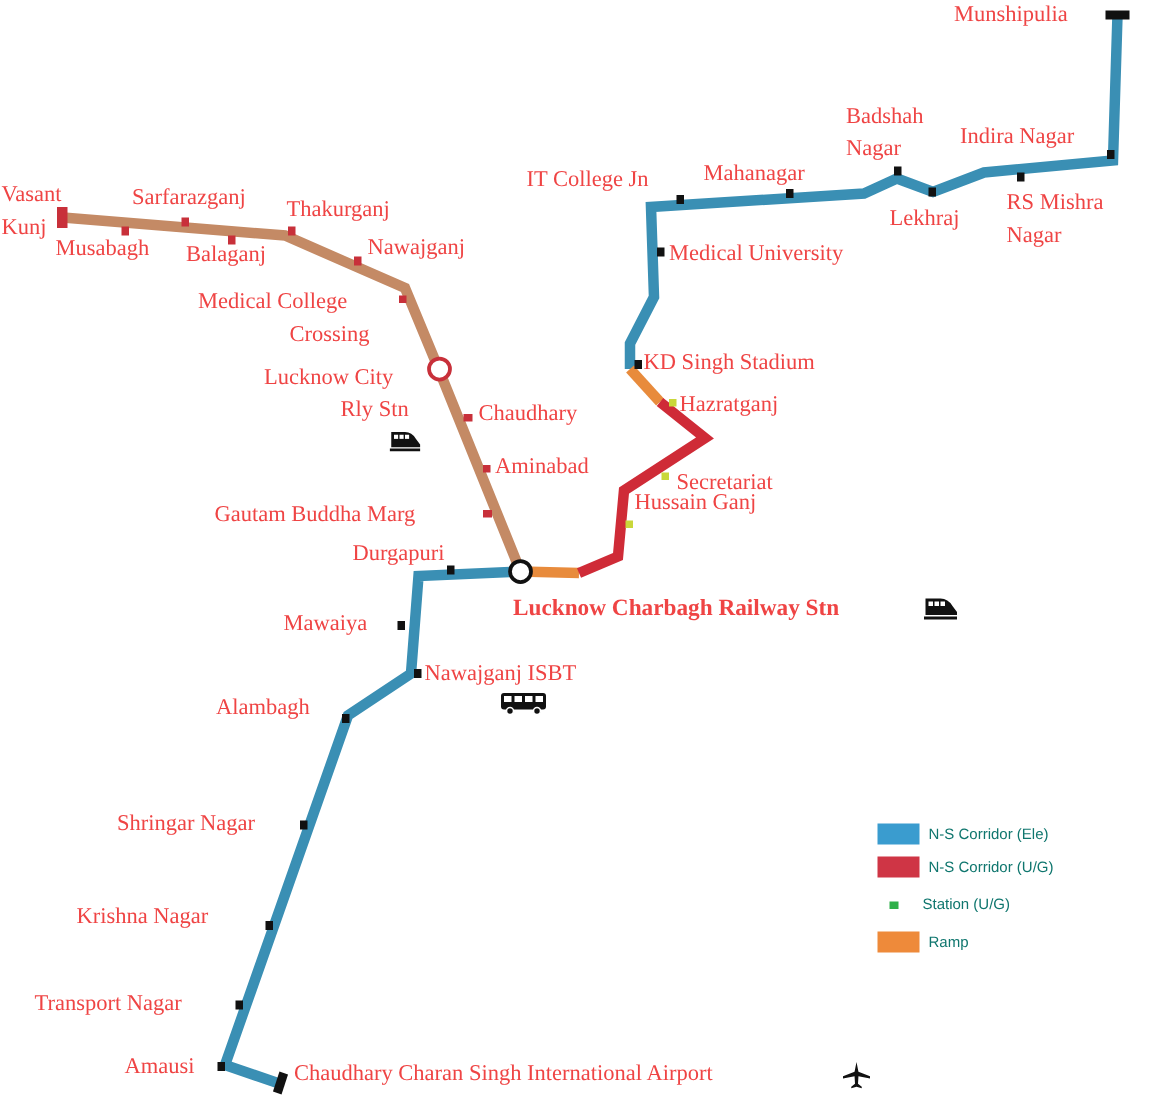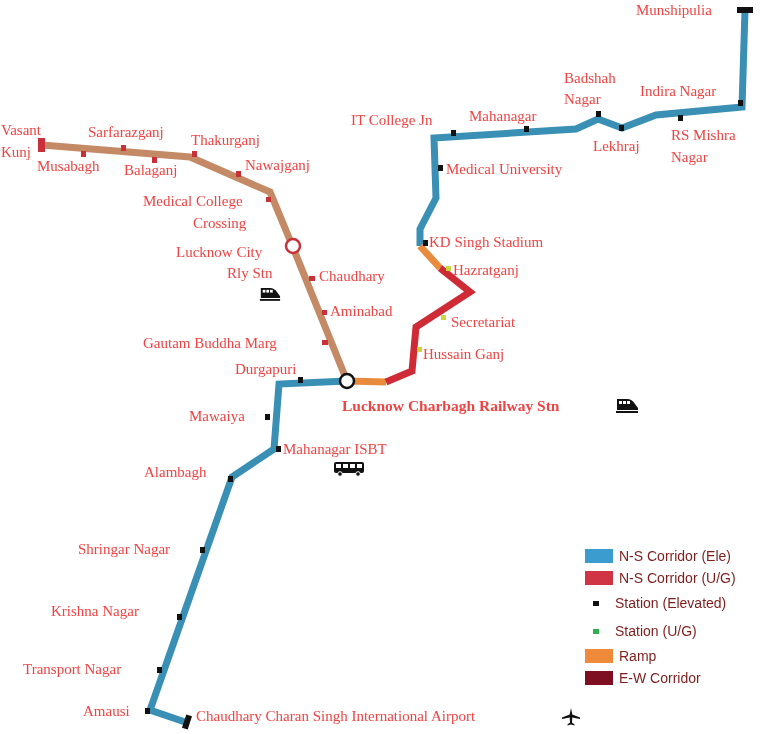--- a/index.html
+++ b/index.html
@@ -6,21 +6,21 @@
   body { width: 768px; height: 734px; position: relative; overflow: hidden; font-family: "Liberation Sans", sans-serif; }
   #map { position: absolute; left: 0; top: 0; width: 768px; height: 734px; }
   .lbl { position: absolute; font-size: 15px; color: #ef4444; line-height: 17px; white-space: nowrap; font-family: Liberation Serif, serif; }
   .lbl.r { text-align: right; }
   .lbl.bold { font-weight: bold; font-size: 15.5px; }
   .icon { position: absolute; }
   .legend { position: absolute; left: 585px; top: 545px; width: 183px; }
   .leg-row { position: relative; height: 22px; display: flex; align-items: center; }
   .leg-sw { width: 28px; height: 14px; margin-right: 6px; }
   .leg-dot { width: 6px; height: 5px; margin: 0 16px 0 8px; }
-  .leg-txt { font-size: 14px; color: #7f1d1d; white-space: nowrap; }
+  .leg-txt { font-size: 10px; color: #0f766e; white-space: nowrap; }
 </style>
 </head>
 <body>
 
 <svg id="map" viewBox="0 0 768 734" xmlns="http://www.w3.org/2000/svg">
 
   <polyline points="42,145 190,157 270,192 292,245 347,381" fill="none" stroke="#c48a65" stroke-width="7" stroke-linejoin="miter"></polyline>
 
   <polyline points="420,246 420,229 436,198 434,138 576,129 598,119 622,128 656,115 742,107 745,10" fill="none" stroke="#3a8fb4" stroke-width="7" stroke-linejoin="miter"></polyline>
 
@@ -82,34 +82,34 @@
 <div class="lbl" style="left:564px; top:91px;">Nagar</div>
 <div class="lbl" style="left:671px; top:127px;">RS Mishra</div>
 <div class="lbl" style="left:671px; top:149px;">Nagar</div>
 <div class="lbl" style="left:593px; top:138px;">Lekhraj</div>
 <div class="lbl" style="left:469px; top:108px;">Mahanagar</div>
 <div class="lbl" style="left:351px; top:112px;">IT College Jn</div>
 <div class="lbl" style="left:446px; top:161px;">Medical University</div>
 <div class="lbl" style="left:429px; top:234px;">KD Singh Stadium</div>
 <div class="lbl" style="left:453px; top:262px;">Hazratganj</div>
 <div class="lbl" style="left:451px; top:314px;">Secretariat</div>
-<div class="lbl" style="left:423px; top:346px;text-align:center;">Hussain Ganj</div>
+<div class="lbl" style="left:423px; top:327px;text-align:center;">Hussain Ganj</div>
 
 <div class="lbl bold" style="left:342px; top:397px;">Lucknow Charbagh Railway Stn</div>
 <svg class="icon" style="left:615px; top:396px;" width="24" height="18" viewBox="0 0 24 18">
   <path d="M2 3 H12 Q17 3 20 8 L23 12 V14 H2 Z" fill="#111"></path>
   <rect x="4" y="5" width="3" height="3" fill="#fff"></rect>
     <rect x="8" y="5" width="3" height="3" fill="#fff"></rect>
     <rect x="12" y="5" width="3" height="3" fill="#fff"></rect>
   <rect x="1" y="15" width="22" height="2" fill="#111"></rect>
 </svg>
 
 <div class="lbl" style="left:235px; top:361px;">Durgapuri</div>
 <div class="lbl" style="left:189px; top:408px;">Mawaiya</div>
-<div class="lbl" style="left:283px; top:441px;">Mahanagar ISBT</div>
+<div class="lbl" style="left:283px; top:441px;">Nawajganj ISBT</div>
 <svg class="icon" style="left:333px; top:461px;" width="32" height="16" viewBox="0 0 32 16">
   <rect x="1" y="1" width="30" height="11" rx="2" fill="#111"></rect>
   <rect x="3" y="3" width="5" height="4" fill="#fff"></rect>
     <rect x="10" y="3" width="5" height="4" fill="#fff"></rect>
     <rect x="17" y="3" width="5" height="4" fill="#fff"></rect>
     <rect x="24" y="3" width="5" height="4" fill="#fff"></rect>
   <circle cx="7" cy="13" r="2.3" fill="#111" stroke="#fff" stroke-width="1"></circle>
     <circle cx="25" cy="13" r="2.3" fill="#111" stroke="#fff" stroke-width="1"></circle>
 </svg>
 <div class="lbl" style="left:144px; top:464px;">Alambagh</div>
@@ -122,21 +122,21 @@
   <path d="M10 1 L11.3 7.5 L19 10.5 V12 L11.3 10.5 L11 15.5 L13.5 17.5 V18.5 L10 17.5 L6.5 18.5 V17.5 L9 15.5 L8.7 10.5 L1 12 V10.5 L8.7 7.5 Z" fill="#111"></path>
 </svg>
 
 <div class="lbl" style="left:1px; top:122px;">Vasant</div>
 <div class="lbl" style="left:1px; top:144px;">Kunj</div>
 <div class="lbl" style="left:37px; top:158px;">Musabagh</div>
 <div class="lbl" style="left:88px; top:124px;">Sarfarazganj</div>
 <div class="lbl" style="left:124px; top:162px;">Balaganj</div>
 <div class="lbl" style="left:191px; top:132px;">Thakurganj</div>
 <div class="lbl" style="left:245px; top:157px;text-align:right;">Nawajganj</div>
-<div class="lbl r" style="left:143px; top:193px;">Medical College</div>
+<div class="lbl r" style="left:132px; top:193px;">Medical College</div>
 <div class="lbl" style="left:193px; top:215px;">Crossing</div>
 <div class="lbl" style="left:176px; top:244px;">Lucknow City</div>
 <div class="lbl" style="left:227px; top:265px;">Rly Stn</div>
 <svg class="icon" style="left:259px; top:285px;" width="22" height="17" viewBox="0 0 24 18">
   <path d="M2 3 H12 Q17 3 20 8 L23 12 V14 H2 Z" fill="#111"></path>
   <rect x="4" y="5" width="3" height="3" fill="#fff"></rect>
     <rect x="8" y="5" width="3" height="3" fill="#fff"></rect>
     <rect x="12" y="5" width="3" height="3" fill="#fff"></rect>
   <rect x="1" y="15" width="22" height="2" fill="#111"></rect>
 </svg>
@@ -147,28 +147,20 @@
 <div class="legend">
   <div class="leg-row">
     <div class="leg-sw" style="background:#3a9ccf;"></div>
     <span class="leg-txt">N-S Corridor (Ele)</span>
   </div>
   <div class="leg-row">
     <div class="leg-sw" style="background:#cf3545;"></div>
     <span class="leg-txt">N-S Corridor (U/G)</span>
   </div>
   <div class="leg-row" style="height:28px;">
-    <div class="leg-dot" style="background:#111;"></div>
-    <span class="leg-txt">Station (Elevated)</span>
-  </div>
-  <div class="leg-row" style="height:28px;">
     <div class="leg-dot" style="background:#2fb04a;"></div>
     <span class="leg-txt">Station (U/G)</span>
   </div>
   <div class="leg-row">
     <div class="leg-sw" style="background:#ee8a3a;"></div>
     <span class="leg-txt">Ramp</span>
   </div>
-  <div class="leg-row">
-    <div class="leg-sw" style="background:#7e0f22;"></div>
-    <span class="leg-txt">E-W Corridor</span>
-  </div>
 </div>
 
 </body></html>

